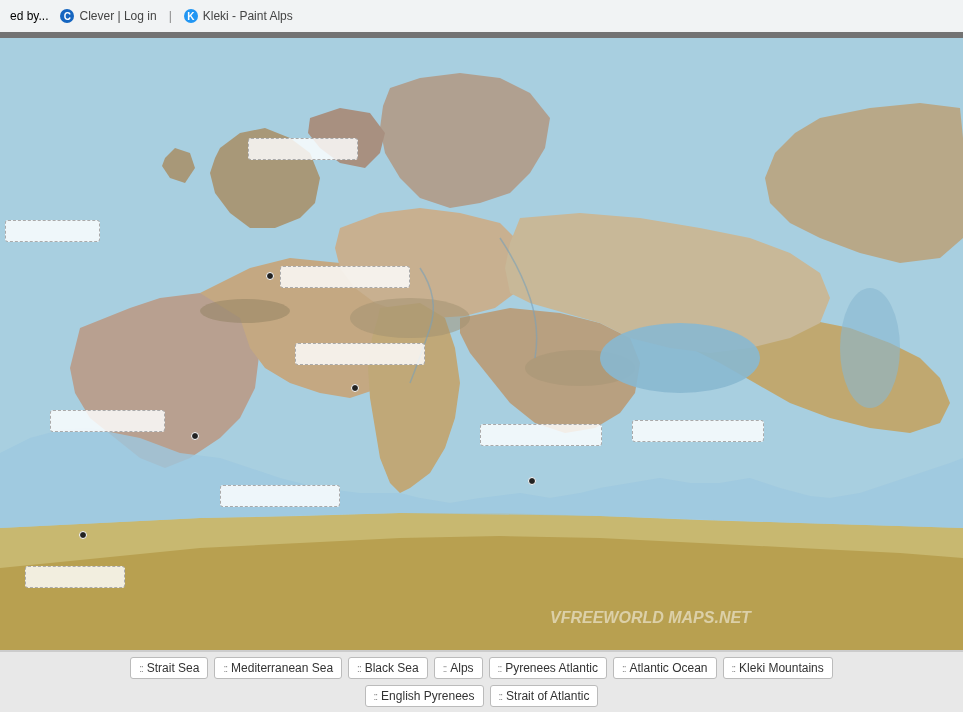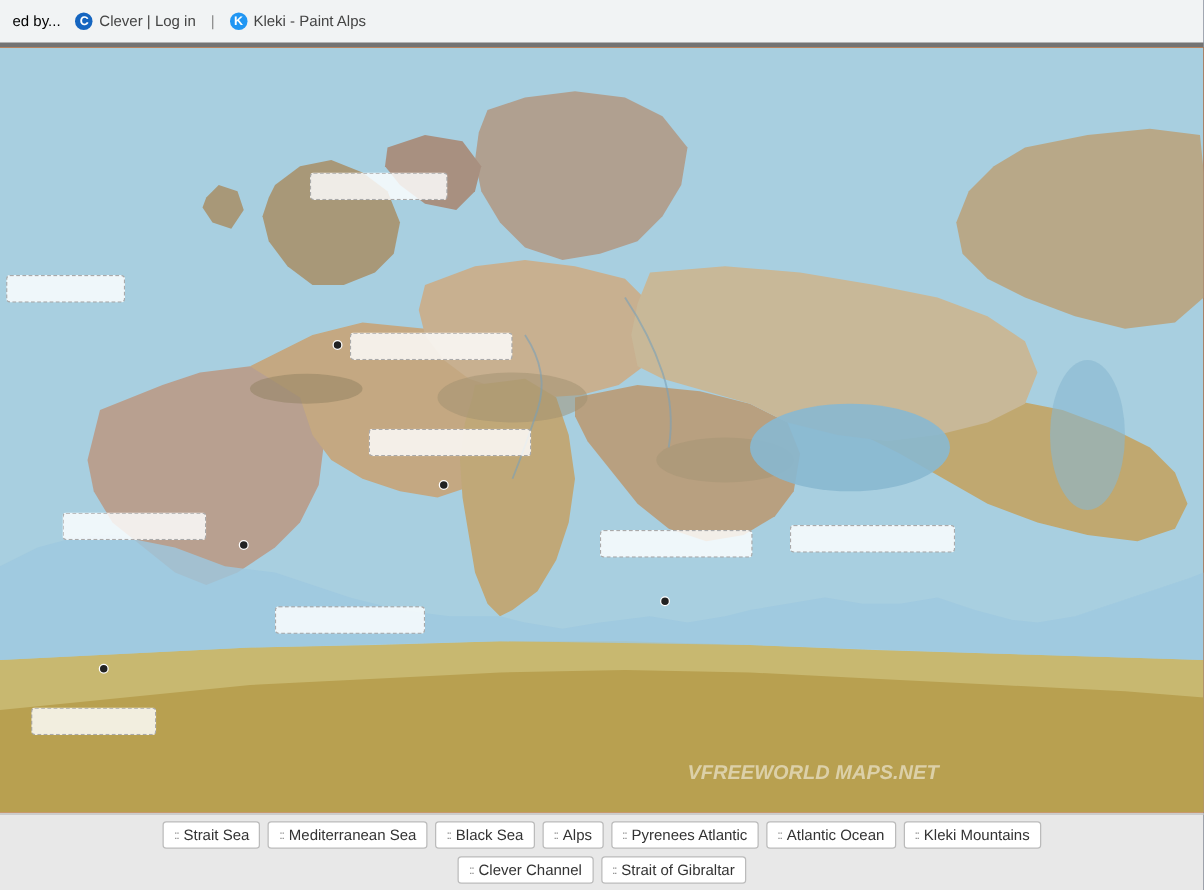--- a/index.html
+++ b/index.html
@@ -12,21 +12,21 @@
     }
 
     
     .browser-bar {
       height: 38px;
       background: #f1f3f4;
       display: flex;
       align-items: center;
       padding: 0 10px;
       gap: 12px;
-      border-bottom: 4px solid #737373;
+      border-bottom: 6px solid #737373;
       font-size: 12px;
     }
     .browser-tab {
       display: flex;
       align-items: center;
       gap: 5px;
       color: #444;
     }
     .browser-tab .tab-icon {
       width: 14px;
@@ -41,21 +41,21 @@
     .clever-icon { background: #1565c0; color: white; }
     .kleki-icon { background: #2196f3; color: white; }
     .separator { color: #888; }
 
     
     .map-container {
       position: relative;
       width: 963px;
       height: 612px;
       overflow: hidden;
-      background: #f97316;
+      background: #b91c1c;
     }
 
     
     .map-svg {
       position: absolute;
       top: 0; left: 0;
       width: 100%; height: 100%;
     }
 
     
@@ -228,20 +228,20 @@
       <span>Atlantic Ocean</span>
     </div>
     <div class="tag-item">
       <span class="tag-dots">::</span>
       <span>Kleki Mountains</span>
     </div>
   </div>
   <div class="tag-row">
     <div class="tag-item">
       <span class="tag-dots">::</span>
-      <span>Clever Channel</span>
-    </div>
-    <div class="tag-item">
-      <span class="tag-dots">::</span>
-      <span>Strait of Gibraltar</span>
+      <span>English Pyrenees</span>
+    </div>
+    <div class="tag-item">
+      <span class="tag-dots">::</span>
+      <span>Strait of Atlantic</span>
     </div>
   </div>
 </div>
 
 </body></html>

